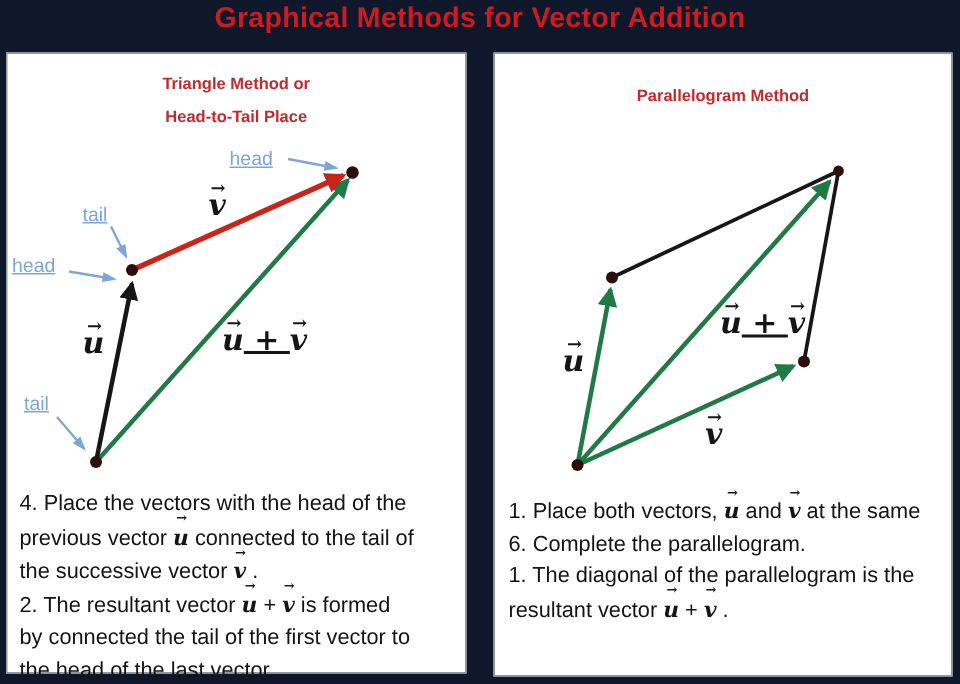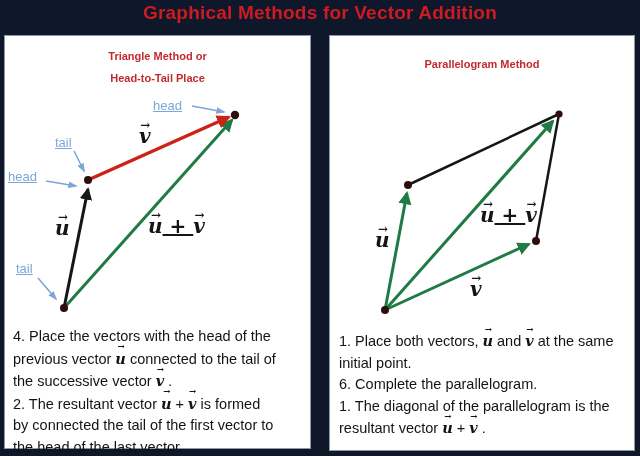--- a/index.html
+++ b/index.html
@@ -138,20 +138,19 @@
       <circle class="dot" cx="229" cy="78" r="3.6"></circle>
       <circle class="dot" cx="206" cy="205" r="4"></circle>
     </svg>
 
     <span class="dlabel math" style="left:45px;top:194px;"><span class="vec"><span class="arr">→</span><span class="ltr">u</span></span></span>
     <span class="dlabel math" style="left:140px;top:243px;"><span class="vec"><span class="arr">→</span><span class="ltr">v</span></span></span>
     <span class="dlabel math" style="left:150px;top:169px;"><span class="vec"><span class="arr">→</span><span class="ltr">u</span></span> + <span class="vec"><span class="arr">→</span><span class="ltr">v</span></span></span>
 
     <div class="instructions">
       <div class="line">1. Place both vectors,  <span class="vec"><span class="arr">→</span><span class="ltr">u</span></span>  and  <span class="vec"><span class="arr">→</span><span class="ltr">v</span></span>  at the same</div>
-      <div class="line">initial point.</div>
       <div class="line">6. Complete the parallelogram.</div>
       <div class="line">1. The diagonal of the parallelogram is the</div>
       <div class="line">resultant vector  <span class="vec"><span class="arr">→</span><span class="ltr">u</span></span> + <span class="vec"><span class="arr">→</span><span class="ltr">v</span></span> .</div>
     </div>
   </div>
 
 </div>
 
 </body></html>

